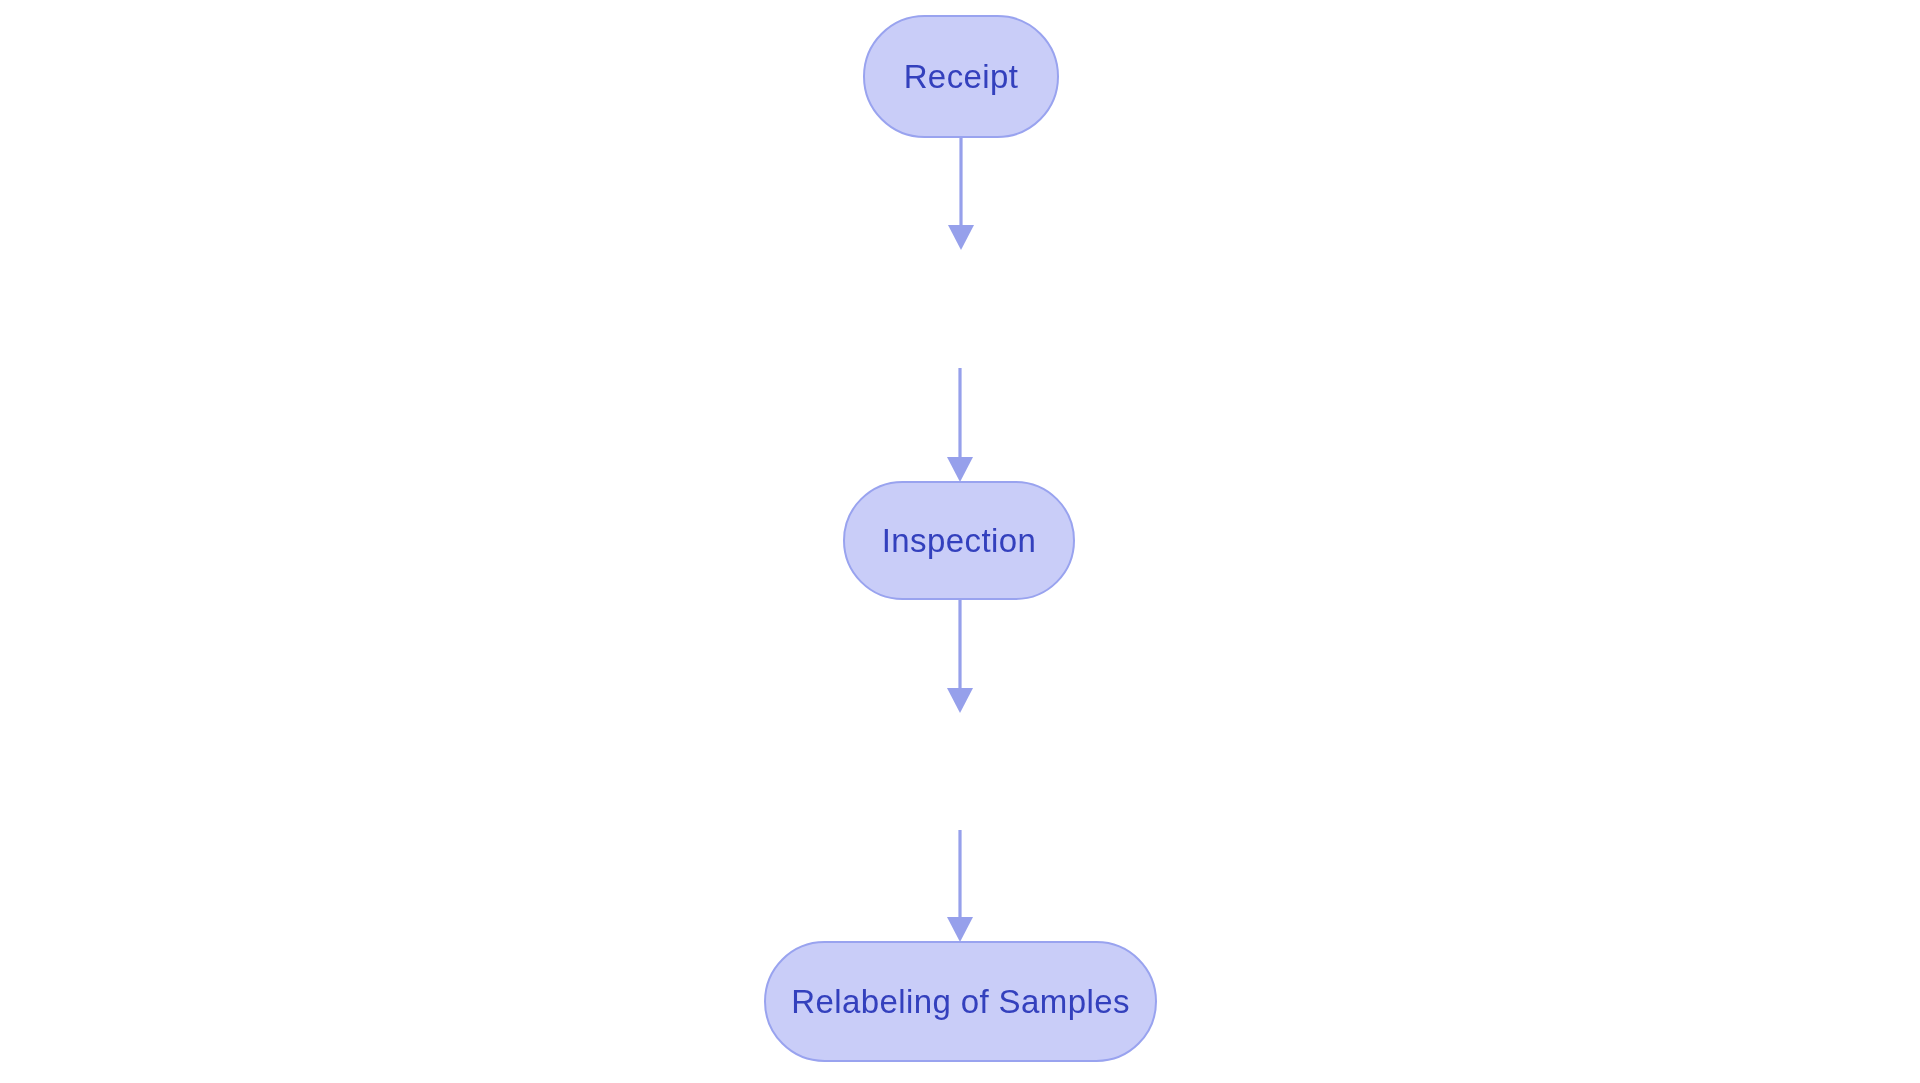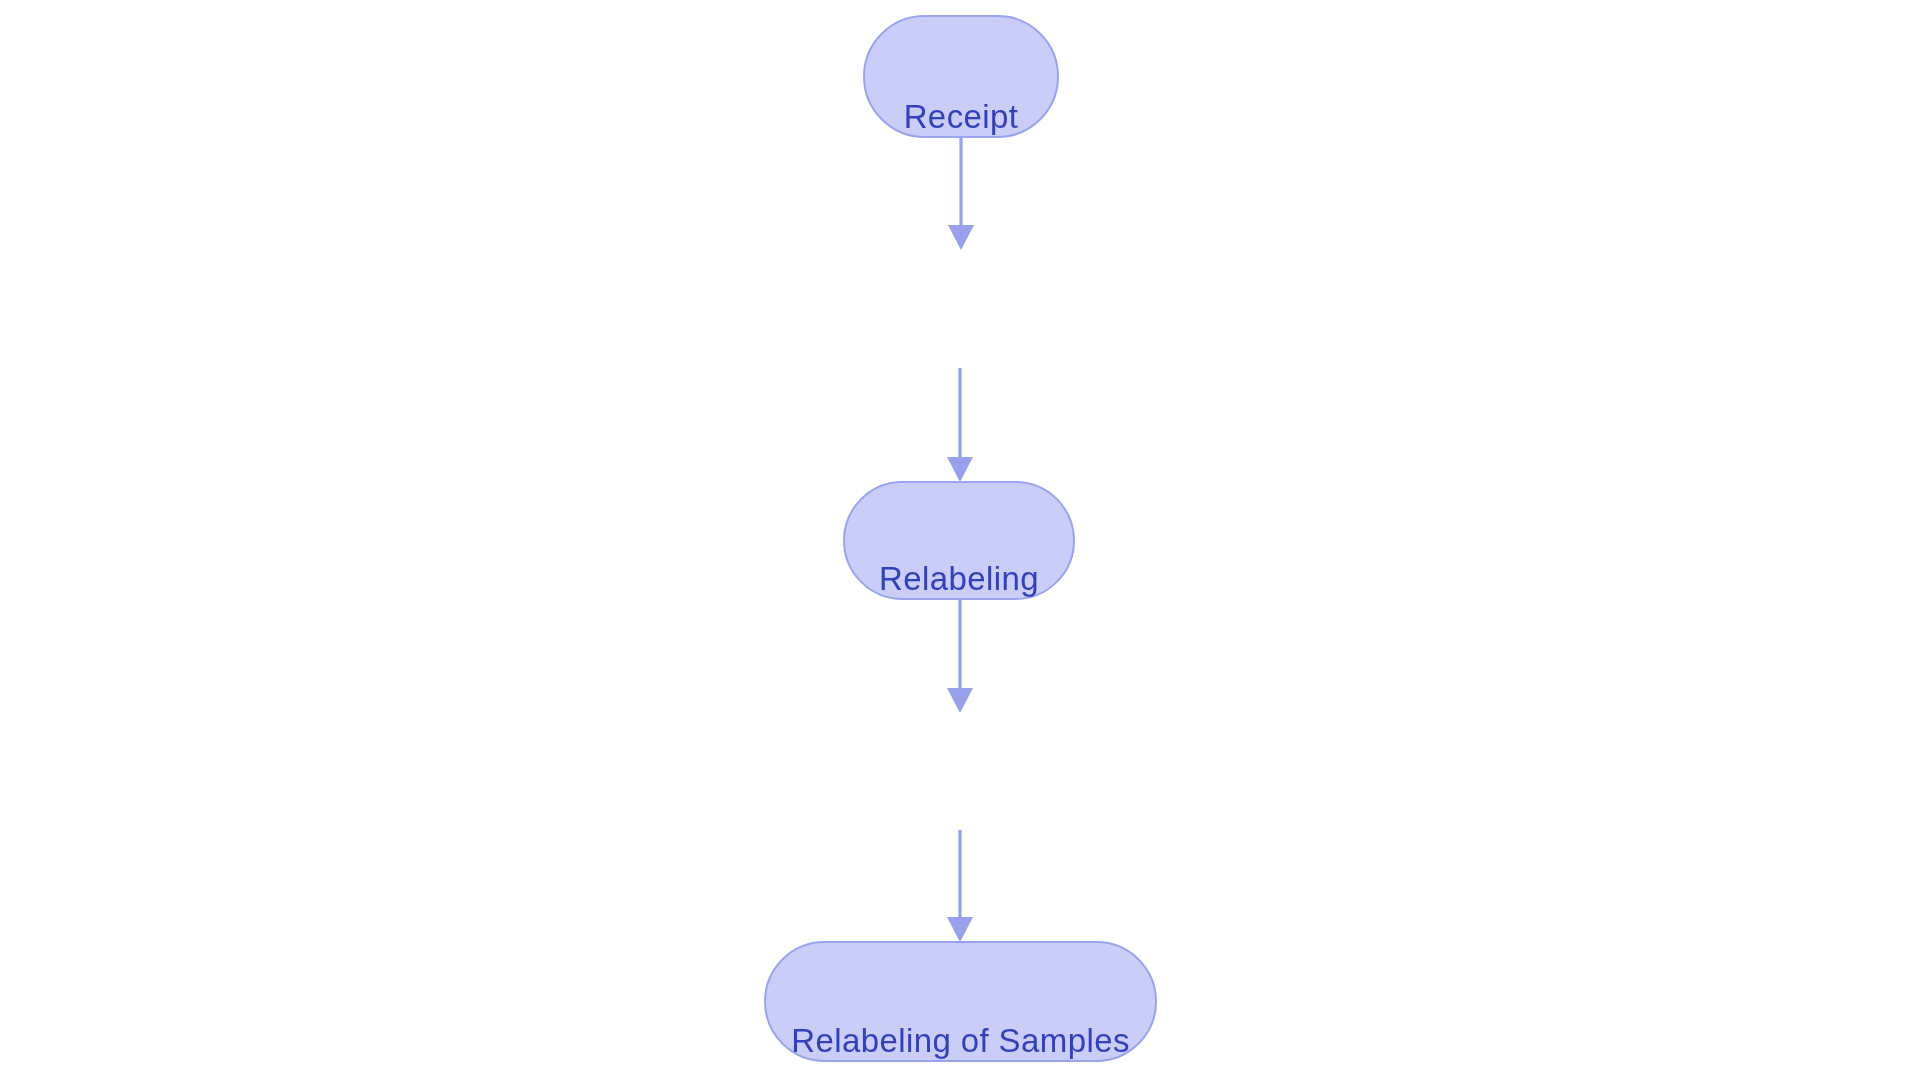--- a/index.html
+++ b/index.html
@@ -29,21 +29,21 @@
   .edges polygon {
     fill: var(--arrow, #96a0eb);
   }
   .node {
     position: absolute;
     box-sizing: border-box;
     background: var(--node-fill, #c9cdf8);
     border: 2px solid var(--node-border, #99a3ef);
     border-radius: 62px;
     display: flex;
-    align-items: flex-end;
+    align-items: center;
     justify-content: center;
   }
   .node-label {
     color: var(--text, #3340bd);
     font-size: 33px;
     font-weight: 400;
     letter-spacing: 0.4px;
     white-space: nowrap;
   }
 </style>
@@ -70,21 +70,21 @@
       <polygon points="947,917 973,917 960,942"></polygon>
     </g>
   </svg>
 
   <div class="node" style="left:863px; top:15px; width:196px; height:123px;">
     <span class="node-label">Receipt</span>
   </div>
 
 
   <div class="node" style="left:843px; top:481px; width:232px; height:119px;">
-    <span class="node-label">Relabeling</span>
+    <span class="node-label">Inspection</span>
   </div>
 
 
   <div class="node" style="left:764px; top:941px; width:393px; height:121px;">
     <span class="node-label">Relabeling of Samples</span>
   </div>
 
 </div>
 
 </body></html>

